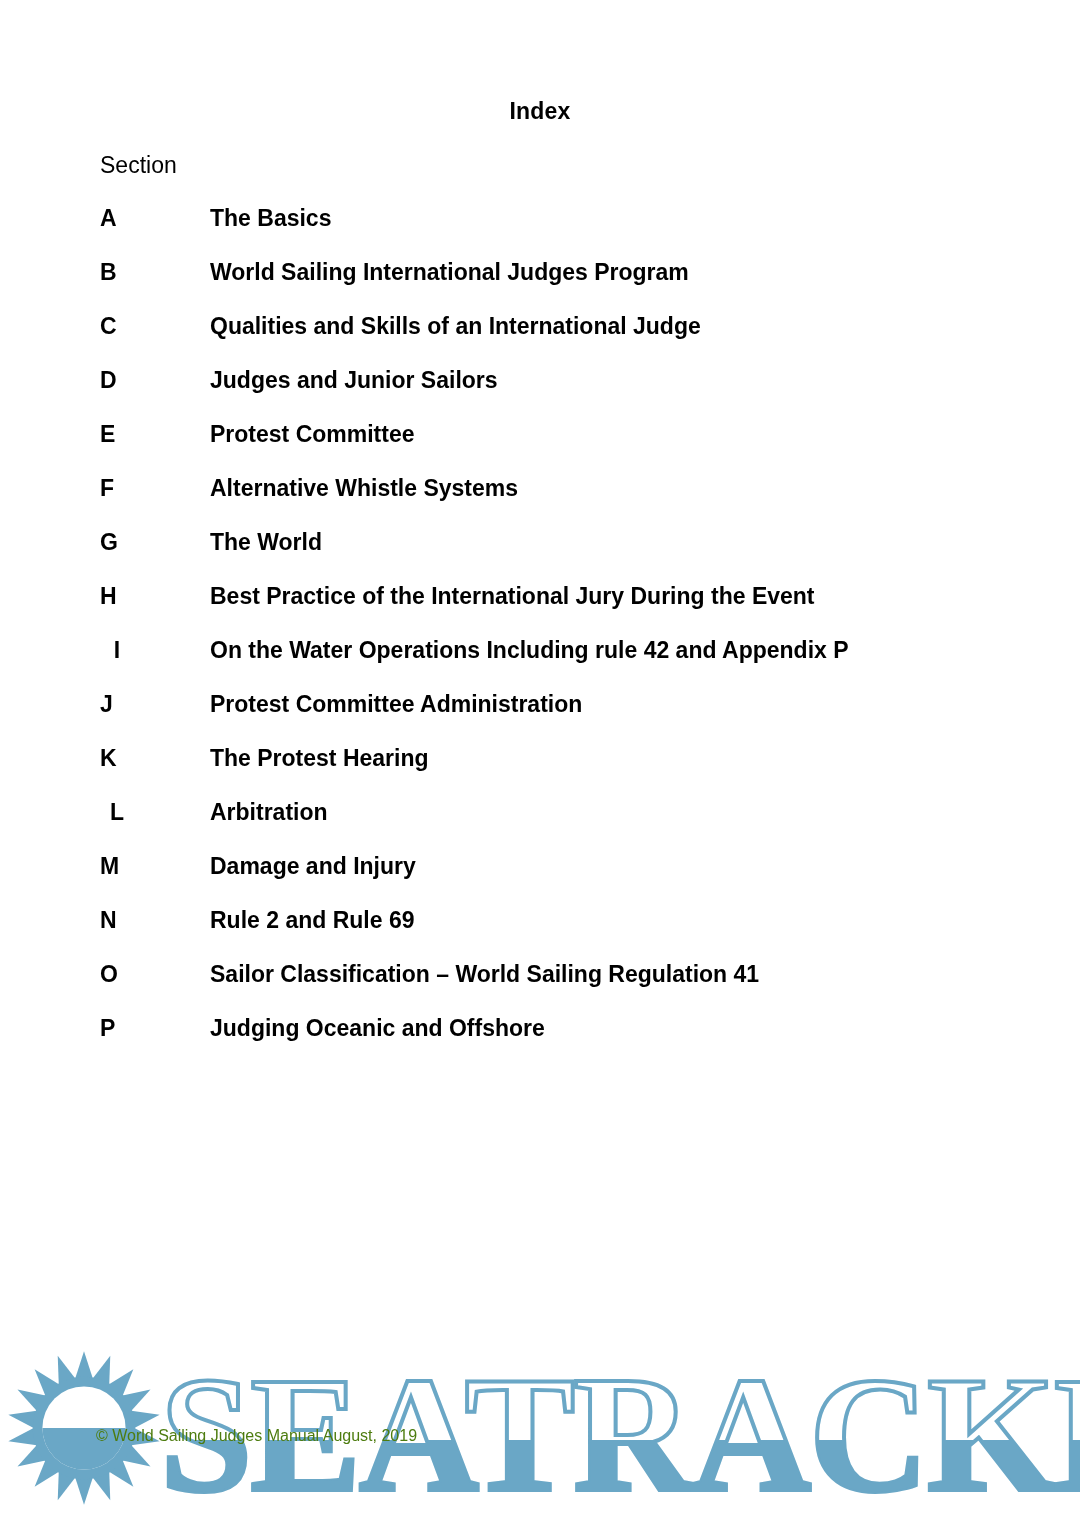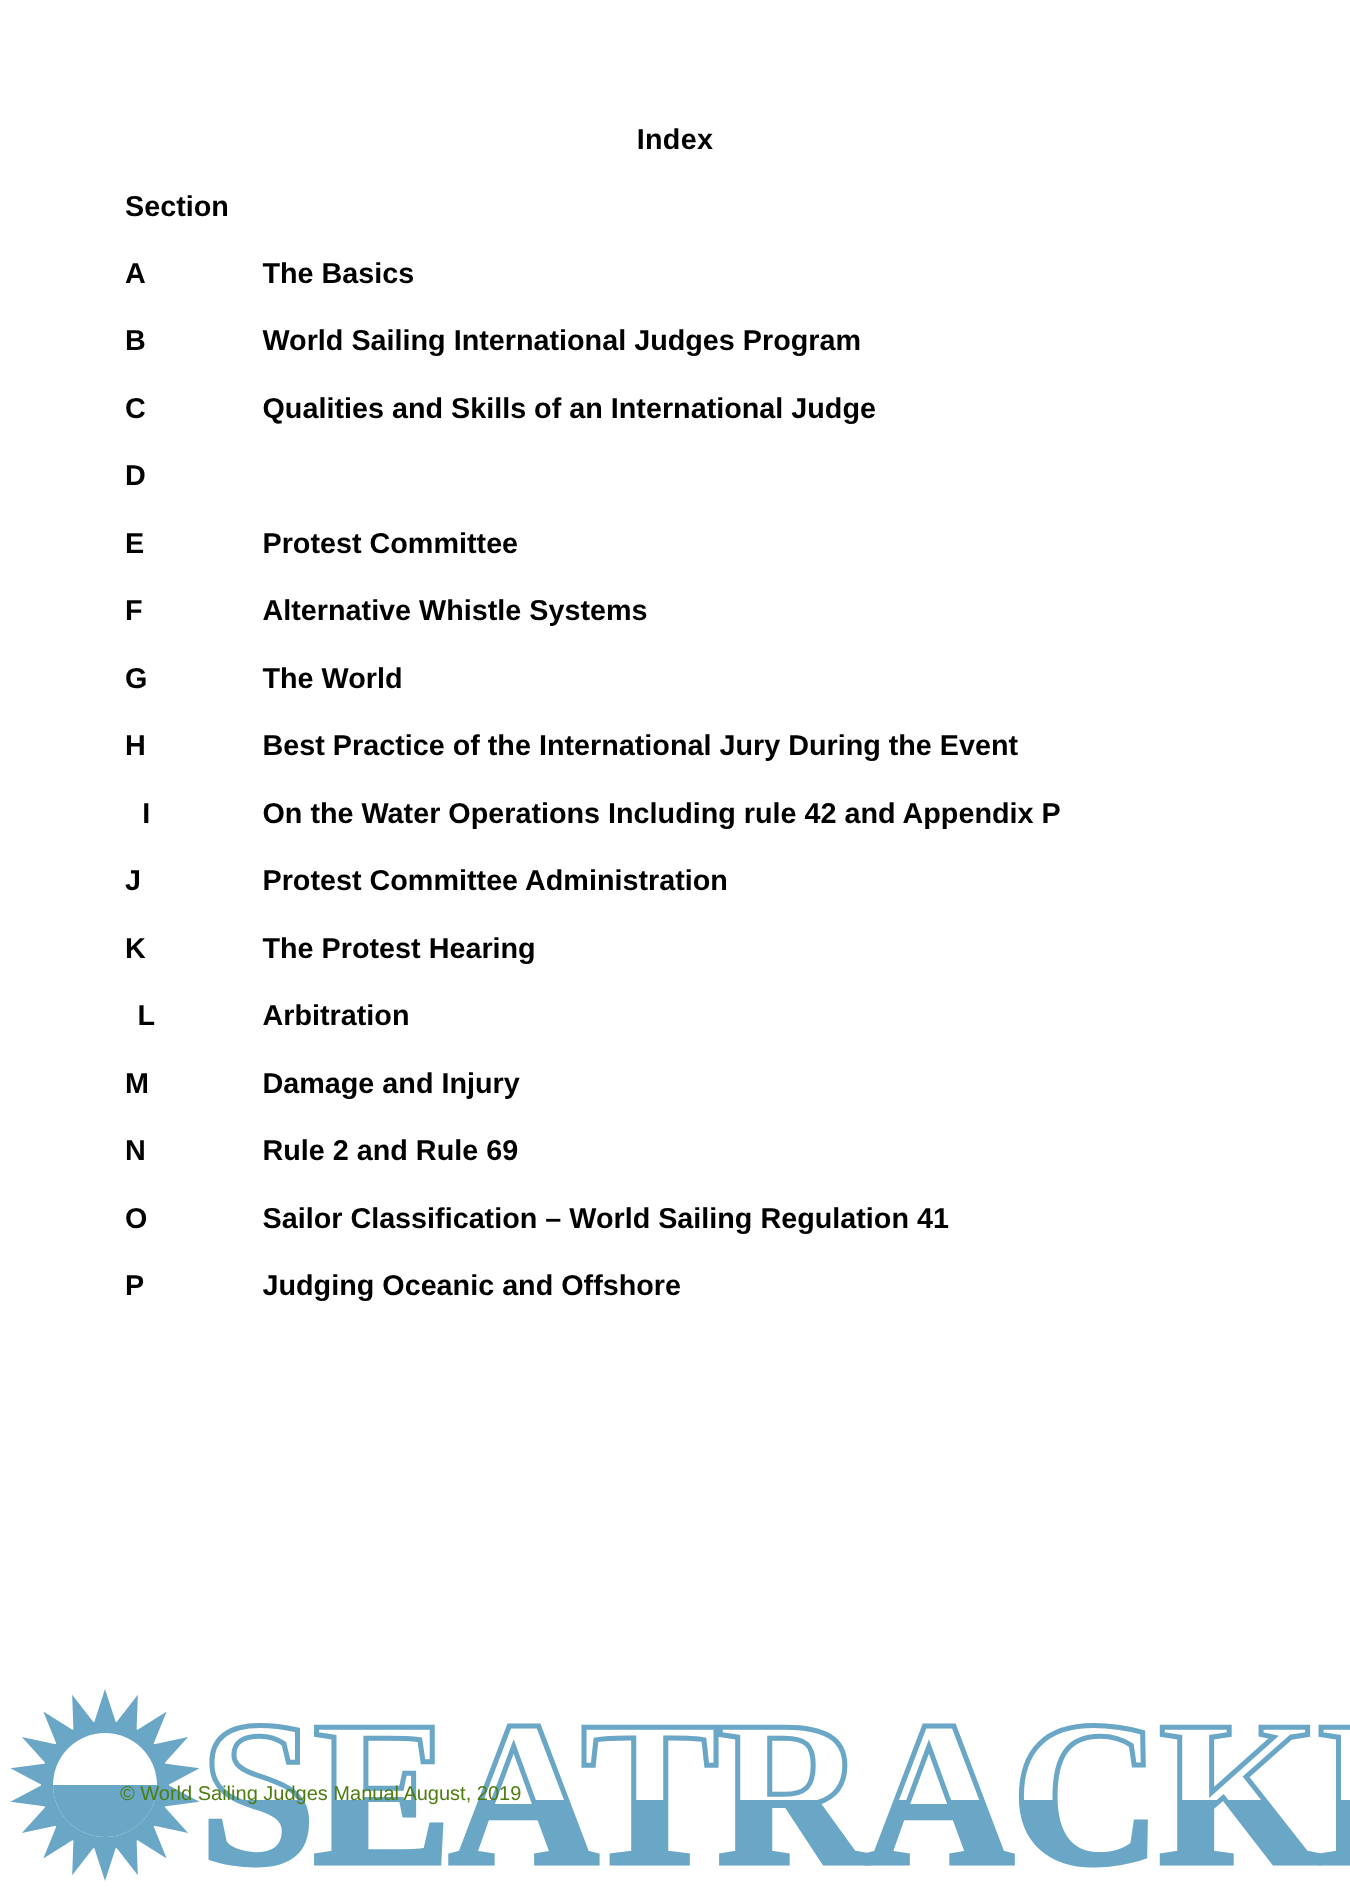--- a/index.html
+++ b/index.html
@@ -32,21 +32,21 @@
     font-weight: bold;
     letter-spacing: 0.2px;
   }
 
   
   .section-label {
     position: absolute;
     top: 152px;
     left: 100px;
     font-size: 23px;
-    font-weight: bold;
+    font-weight: normal;
   }
 
   
   .index-list {
     position: absolute;
     top: 205px;
     left: 100px;
     width: 900px;
   }
   .index-row {
@@ -133,20 +133,21 @@
       <div class="index-row">
         <div class="row-letter">B</div>
         <div class="row-title">World Sailing International Judges Program</div>
       </div>
       <div class="index-row">
         <div class="row-letter">C</div>
         <div class="row-title">Qualities and Skills of an International Judge</div>
       </div>
       <div class="index-row">
         <div class="row-letter">D</div>
+        <div class="row-title">Judges and Junior Sailors</div>
       </div>
       <div class="index-row">
         <div class="row-letter">E</div>
         <div class="row-title">Protest Committee</div>
       </div>
       <div class="index-row">
         <div class="row-letter">F</div>
         <div class="row-title">Alternative Whistle Systems</div>
       </div>
       <div class="index-row">

